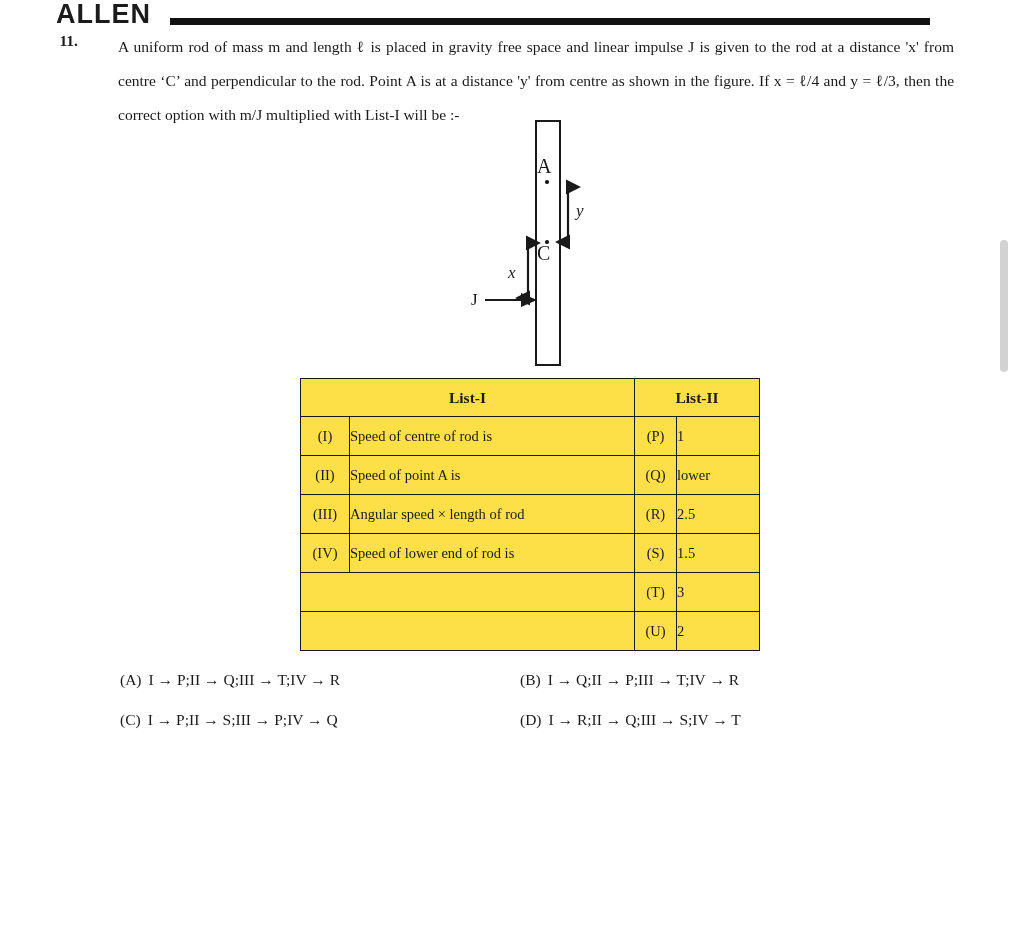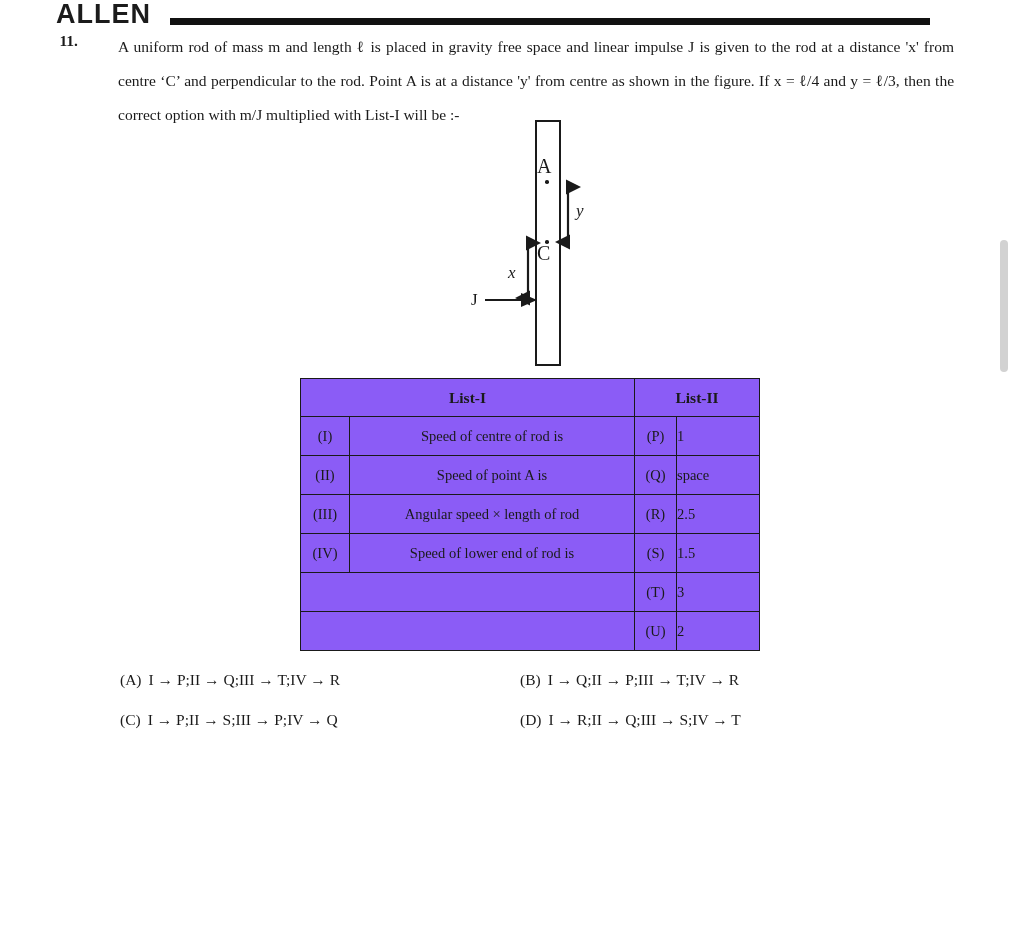--- a/index.html
+++ b/index.html
@@ -142,38 +142,38 @@
     position: absolute;
     left: 300px; top: 378px;
     width: 460px;
     border-collapse: collapse;
     font-size: 14.5px;
   }
   #match-table td, #match-table th {
     border: 1.4px solid #1a1a1a;
     padding: 0;
     vertical-align: middle;
-    background: #8b5cf6;
+    background: #fde047;
   }
   .hdr-cell {
     height: 37px;
     text-align: center;
     font-weight: bold;
     font-size: 15.5px;
   }
   .rowlabel-cell {
     width: 48px;
     height: 38px;
     text-align: center;
     font-size: 14.5px;
   }
   .listI-cell {
     height: 38px;
     padding-left: 12px;
-    text-align: center;
+    text-align: left;
     font-size: 14.5px;
   }
   .listII-key-cell {
     width: 41px;
     height: 38px;
     text-align: center;
     font-size: 14.5px;
   }
   .listII-val-cell {
     width: 82px;
@@ -271,21 +271,21 @@
   <tr>
     <td class="rowlabel-cell">(I)</td>
     <td class="listI-cell">Speed of centre of rod is</td>
     <td class="listII-key-cell">(P)</td>
     <td class="listII-val-cell">1</td>
   </tr>
   <tr>
     <td class="rowlabel-cell">(II)</td>
     <td class="listI-cell">Speed of point A is</td>
     <td class="listII-key-cell">(Q)</td>
-    <td class="listII-val-cell">space</td>
+    <td class="listII-val-cell">lower</td>
   </tr>
   <tr>
     <td class="rowlabel-cell">(III)</td>
     <td class="listI-cell">Angular speed × length of rod</td>
     <td class="listII-key-cell">(R)</td>
     <td class="listII-val-cell">2.5</td>
   </tr>
   <tr>
     <td class="rowlabel-cell">(IV)</td>
     <td class="listI-cell">Speed of lower end of rod is</td>

